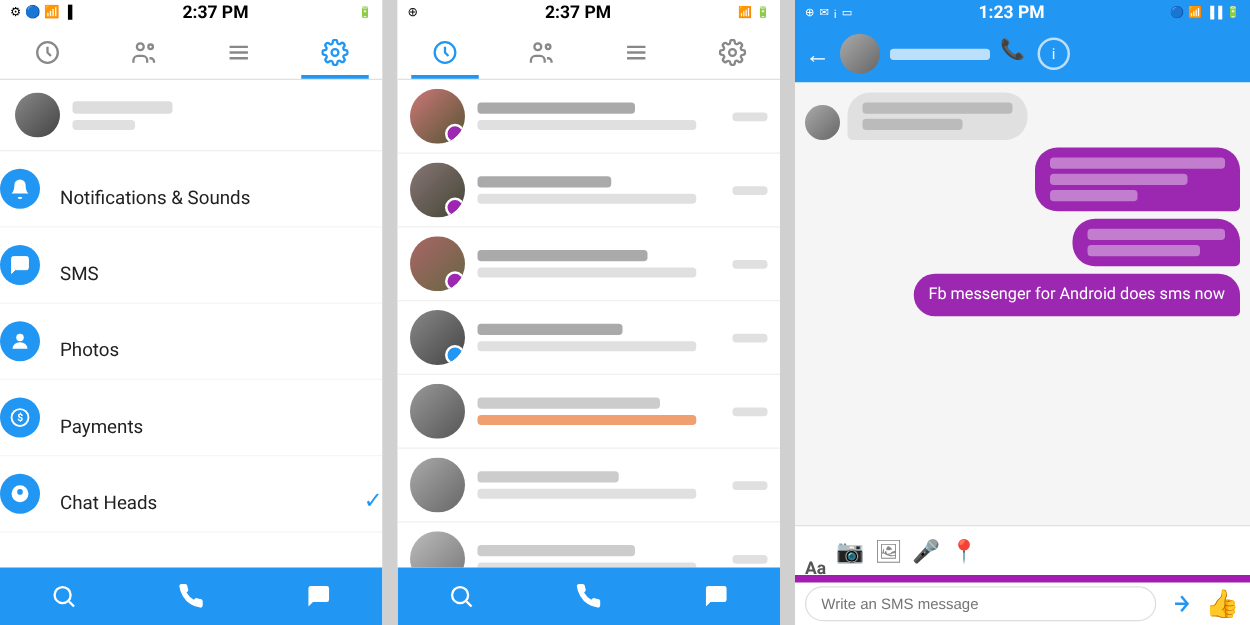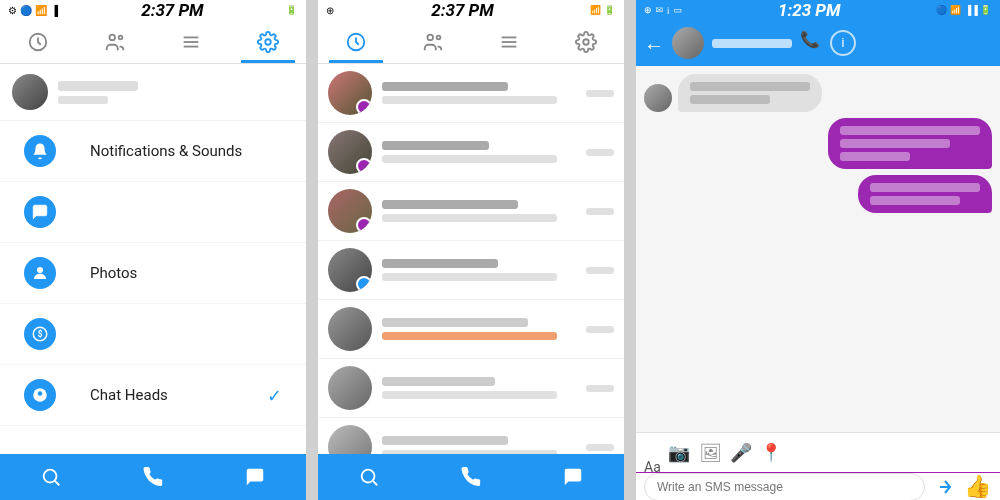--- a/index.html
+++ b/index.html
@@ -28,21 +28,21 @@
       display: flex;
       align-items: center;
       justify-content: space-between;
       padding: 0 8px;
       font-size: 10px;
       color: #000;
       flex-shrink: 0;
     }
     .status-bar-left { display: flex; align-items: center; gap: 3px; }
     .status-bar-right { display: flex; align-items: center; gap: 3px; font-size: 9px; }
-    .status-time { font-size: 17px; font-weight: bold; font-style: italic; }
+    .status-time { font-size: 14px; font-weight: bold; }
 
     
     .nav-bar {
       height: 44px;
       background: #fff;
       display: flex;
       align-items: center;
       justify-content: space-around;
       border-bottom: 1px solid #e0e0e0;
       flex-shrink: 0;
@@ -92,23 +92,23 @@
       height: 10px;
       background: #ddd;
       width: 80px;
       border-radius: 3px;
     }
 
     
     .settings-menu { flex: 1; overflow: hidden; }
     .menu-item {
       display: flex;
-      align-items: center;
-      gap: 34px;
-      padding: 14px 24px;
+      align-items: flex-end;
+      gap: 16px;
+      padding: 14px 0;
       border-bottom: 1px solid #f5f5f5;
       cursor: pointer;
     }
     .menu-icon-circle {
       width: 32px;
       height: 32px;
       border-radius: 50%;
       background: #2196f3;
       display: flex;
       align-items: center;
@@ -302,23 +302,23 @@
       background: #fff;
       border-top: 1px solid #e0e0e0;
       display: flex;
       align-items: center;
       padding: 0 8px;
       gap: 8px;
       flex-shrink: 0;
     }
     .toolbar-icon { color: #888; font-size: 18px; cursor: pointer; }
     .chat-input-bar {
-      height: 28px;
+      height: 40px;
       background: #fff;
-      border-top: 1px solid #a21caf;
+      border-top: 6px solid #a21caf;
       display: flex;
       align-items: center;
       padding: 0 8px;
       gap: 6px;
       flex-shrink: 0;
     }
     .chat-input-field {
       flex: 1;
       height: 28px;
       border: 1px solid #ddd;
@@ -420,40 +420,42 @@
       </div>
       <span class="menu-label">Notifications &amp; Sounds</span>
     </div>
 
     <div class="menu-item">
       <div class="menu-icon-circle">
         <svg viewBox="0 0 24 24">
             <path d="M21 15a2 2 0 0 1-2 2H7l-4 4V5a2 2 0 0 1 2-2h14a2 2 0 0 1 2 2z" fill="white" stroke="white" stroke-width="1"></path>
           </svg>
       </div>
+      <span class="menu-label">SMS</span>
     </div>
 
     <div class="menu-item">
       <div class="menu-icon-circle">
         <svg viewBox="0 0 24 24">
             <circle cx="12" cy="8" r="4" fill="white"></circle>
             <path d="M4 20c0-4 3.6-7 8-7s8 3 8 7" fill="white"></path>
           </svg>
       </div>
       <span class="menu-label">Photos</span>
     </div>
 
 
     <div class="menu-item">
       <div class="menu-icon-circle">
         <svg viewBox="0 0 24 24">
             <circle cx="12" cy="12" r="9" fill="none" stroke="white" stroke-width="2"></circle>
             <text x="9" y="16" fill="white" font-size="11" font-weight="bold">$</text>
           </svg>
       </div>
+      <span class="menu-label">Payments</span>
     </div>
 
     <div class="menu-item">
       <div class="menu-icon-circle">
         <svg viewBox="0 0 24 24">
             <circle cx="12" cy="12" r="9" fill="white"></circle>
             <circle cx="12" cy="10" r="3" fill="#2196f3"></circle>
           </svg>
       </div>
       <span class="menu-label">Chat Heads</span>
@@ -682,25 +684,28 @@
       </div>
     </div>
 
     <div class="chat-row right">
       <div class="chat-bubble sent">
         <div style="width:110px;height:9px;background:rgba(255,255,255,0.4);border-radius:3px;margin-bottom:4px;"></div>
         <div style="width:90px;height:9px;background:rgba(255,255,255,0.4);border-radius:3px;"></div>
       </div>
     </div>
 
+    <div class="chat-row right">
+      <div class="chat-bubble sent-sms" style="font-size:13px;line-height:1.4;max-width:80%;">Fb messenger for Android does sms now</div>
+    </div>
 
   </div>
 
   <div class="chat-input-toolbar">
-    <span class="toolbar-icon" style="font-size:14px;color:#555;font-weight:normal;margin-top:29px;">Aa</span>
+    <span class="toolbar-icon" style="font-size:14px;color:#555;font-weight:bold;margin-top:29px;">Aa</span>
     <span class="toolbar-icon">📷</span>
     <span class="toolbar-icon">🖼</span>
     <span class="toolbar-icon">🎤</span>
     <span class="toolbar-icon">📍</span>
   </div>
 
   <div class="chat-input-bar">
     <input class="chat-input-field" type="text" readonly="" placeholder="Write an SMS message" style="">
     <div class="send-btn">
       <svg viewBox="0 0 24 24" width="24" height="24" fill="#2196f3">

